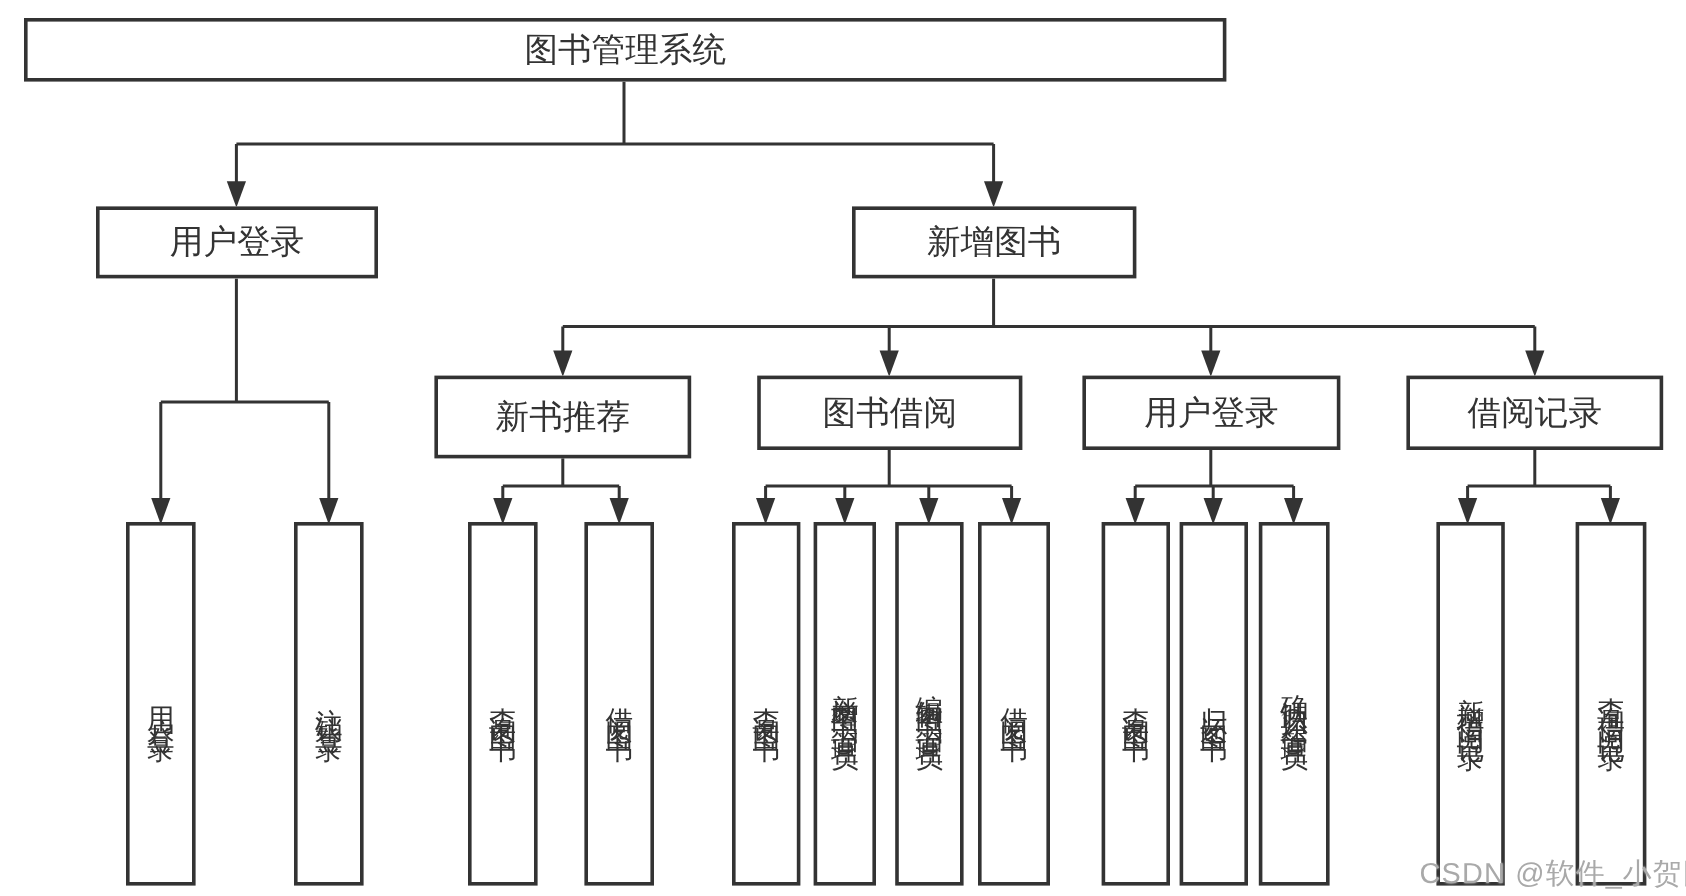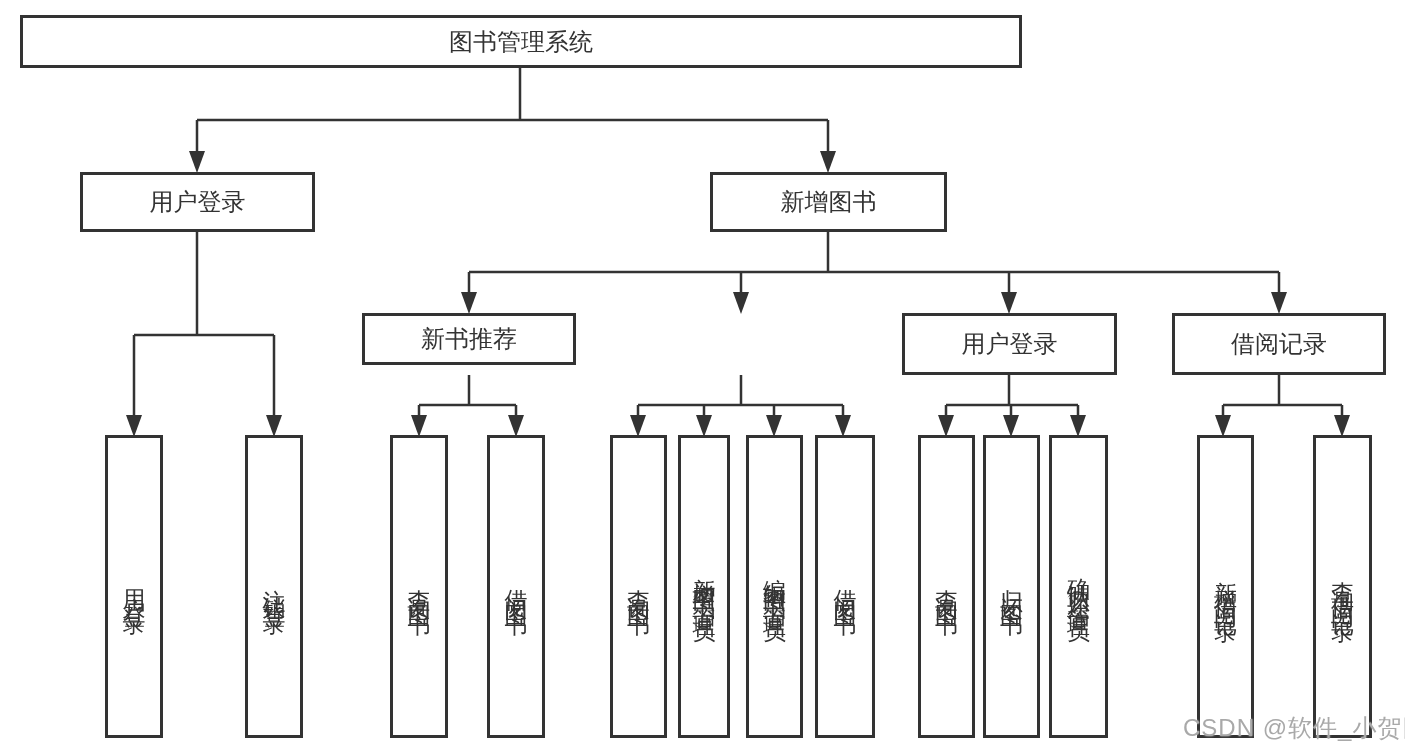--- a/index.html
+++ b/index.html
@@ -18,21 +18,21 @@
     pointer-events: none;
   }
   .box {
     position: absolute;
     box-sizing: border-box;
     border: 3px solid #333333;
     background: #ffffff;
     display: flex;
     align-items: center;
     justify-content: center;
-    font-size: 24px;
+    font-size: 28px;
     color: #333333;
     white-space: nowrap;
   }
   .vbox {
     position: absolute;
     box-sizing: border-box;
     border: 3px solid #333333;
     background: #ffffff;
     display: flex;
     align-items: center;
@@ -99,21 +99,22 @@
       <polygon points="1215,415 1231,415 1223,437"></polygon>
       <polygon points="1334,415 1350,415 1342,437"></polygon>
     </g>
   </svg>
 
   <div class="box" style="left:20px; top:15px; width:1002px; height:53px;">图书管理系统</div>
 
   <div class="box" style="left:80px; top:172px; width:235px; height:60px;">用户登录</div>
   <div class="box" style="left:710px; top:172px; width:237px; height:60px;">新增图书</div>
 
-  <div class="box" style="left:362px; top:313px; width:214px; height:52px;">新书推荐</div>
+  <div class="box" style="left:362px; top:313px; width:214px; height:69px;">新书推荐</div>
+  <div class="box" style="left:631px; top:313px; width:221px; height:62px;">图书借阅</div>
   <div class="box" style="left:902px; top:313px; width:215px; height:62px;">用户登录</div>
   <div class="box" style="left:1172px; top:313px; width:214px; height:62px;">借阅记录</div>
 
   <div class="vbox" style="left:105px; top:435px; width:58px; height:303px;">用户登录</div>
   <div class="vbox" style="left:245px; top:435px; width:58px; height:303px;">注销登录</div>
 
   <div class="vbox" style="left:390px; top:435px; width:58px; height:303px;">查询图书</div>
   <div class="vbox" style="left:487px; top:435px; width:58px; height:303px;">借阅图书</div>
 
   <div class="vbox" style="left:610px; top:435px; width:57px; height:303px;">查询图书</div>

